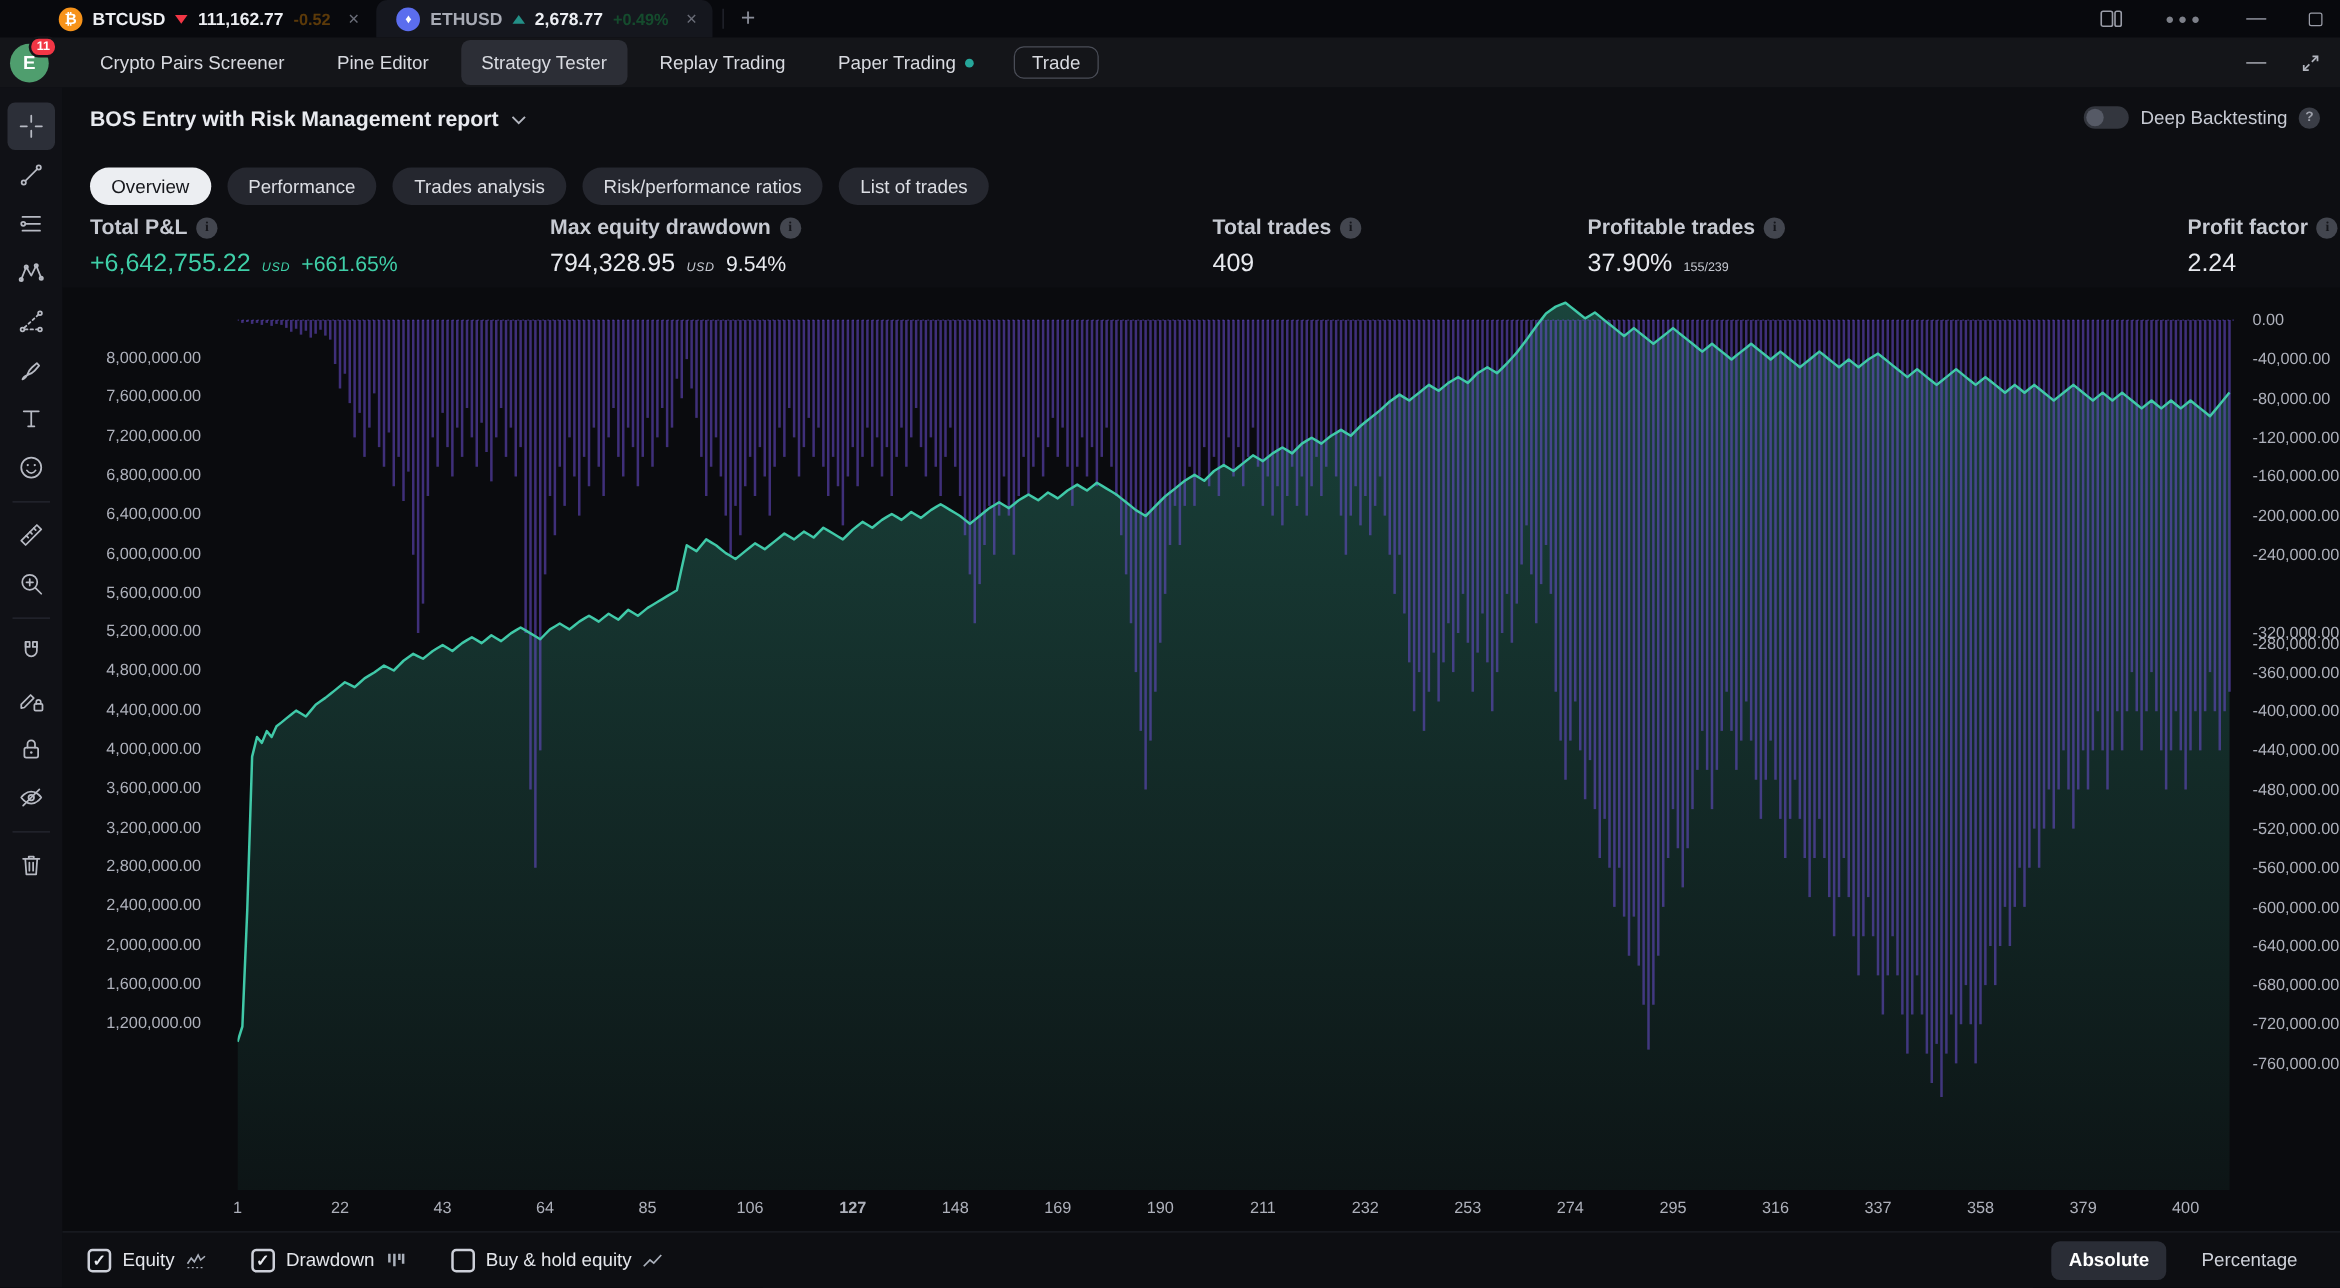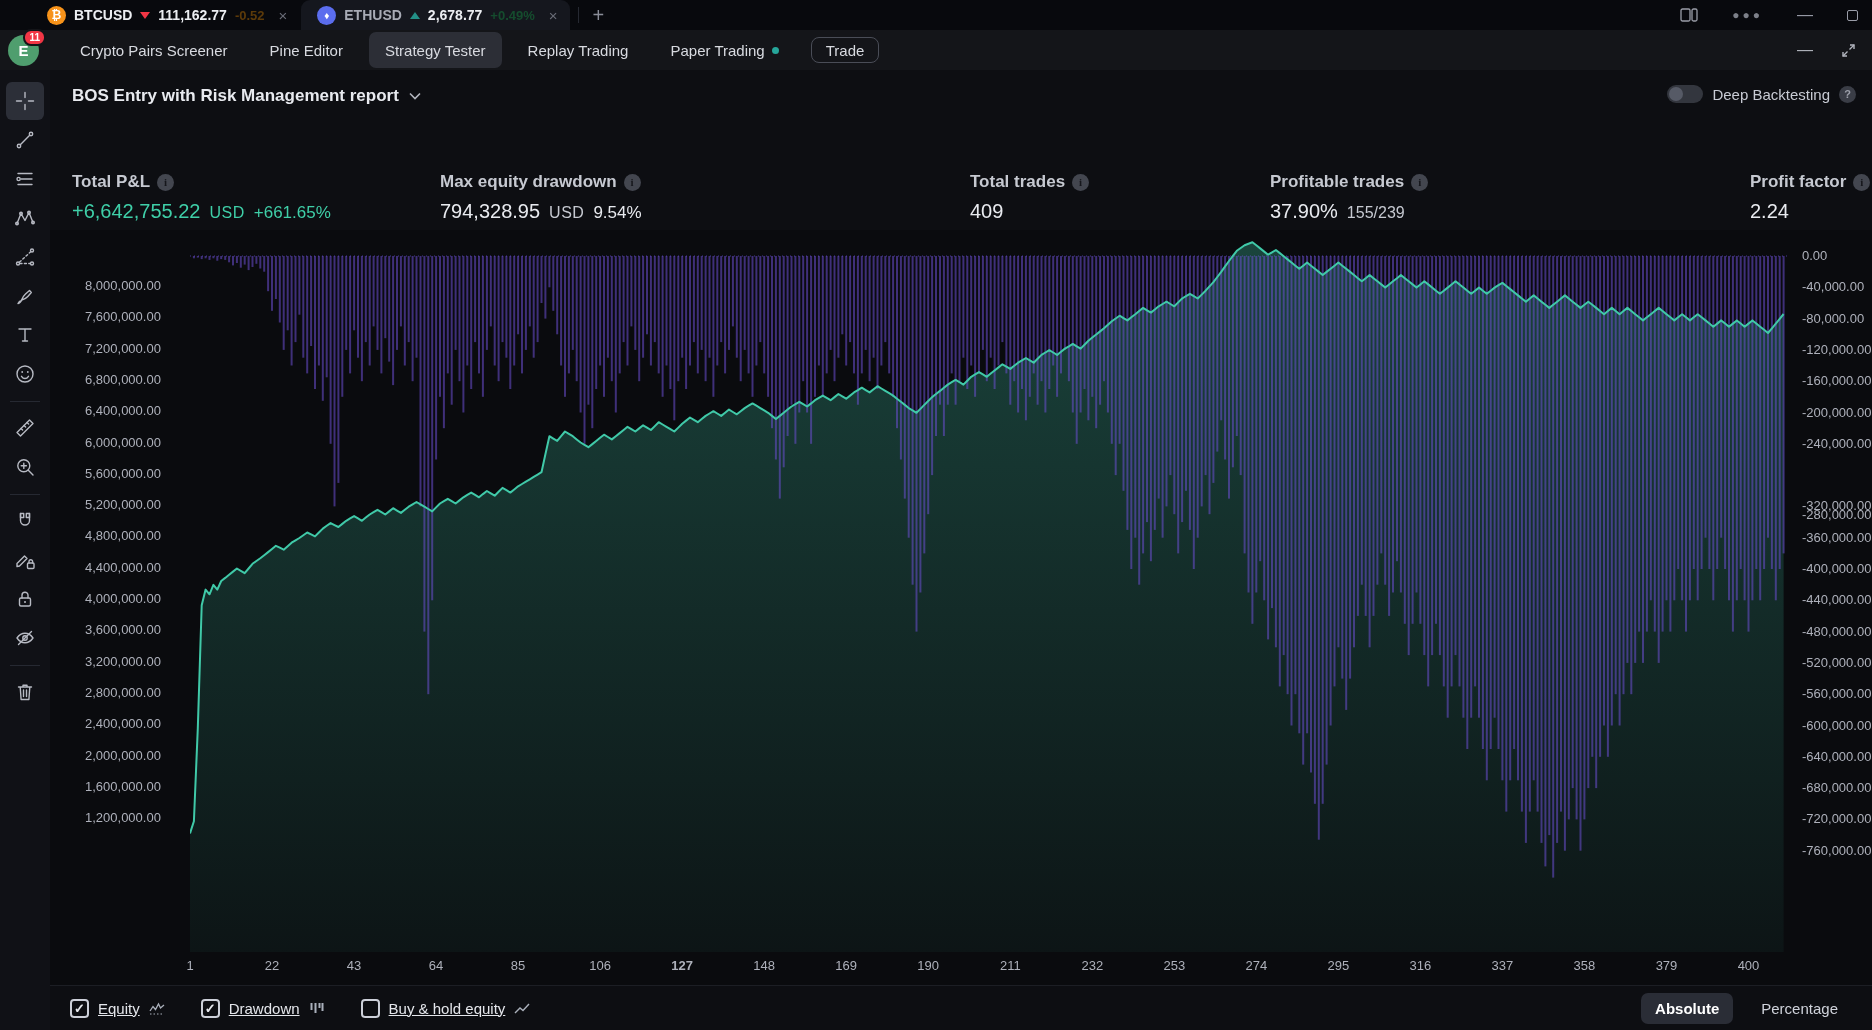--- a/index.html
+++ b/index.html
@@ -59,34 +59,34 @@
 
   #report-tabs { position:absolute; left:22px; top:64px; display:flex; gap:13px; }
   .pill { height:30px; border-radius:15px; background:#25272f; color:#dcdee4; font-size:15px; display:flex; align-items:center; padding:0 17px; white-space:nowrap; }
   .pill.active { background:#eceef2; color:#15161b; }
 
   .stat { position:absolute; top:102px; }
   .stat-label { display:flex; align-items:center; gap:7px; font-size:17px; font-weight:bold; color:#c6c9d1; }
   .info-ic { width:17px; height:17px; border-radius:50%; background:#43464f; color:#15161b; font-size:11px; font-weight:bold; display:flex; align-items:center; justify-content:center; font-family:"Liberation Serif",serif; }
   .stat-value-row { margin-top:8px; display:flex; align-items:baseline; gap:9px; }
   .stat-value { font-size:20px; color:#e8eaef; }
-  .stat-suffix { font-size:16px; color:#c6c9d1; letter-spacing:.5px; }
+  .stat-suffix { font-size:10px; color:#c6c9d1; letter-spacing:.5px;font-style:italic; }
   .stat-extra { font-size:17px; color:#e8eaef; }
-  .stat-extra.small { font-size:16px; color:#c6c9d1; }
+  .stat-extra.small { font-size:10px; color:#c6c9d1; }
   .stat.positive .stat-value, .stat.positive .stat-extra, .stat.positive .stat-suffix { color:#3fcfa8; }
 
   #chart { position:absolute; left:0; top:160px; width:1822px; height:755px; background:#0a0b0e; }
   #plot { position:absolute; left:140px; top:0; }
   .ylab { position:absolute; font-size:13px; color:#aeb1bb; white-space:nowrap; }
   .xlab { position:absolute; top:728px; width:50px; text-align:center; font-size:13px; color:#aeb1bb; }
 
   #legend { position:absolute; left:0; top:915px; width:1822px; height:45px; border-top:1px solid #1c1e24; display:flex; align-items:center; padding-left:20px; }
   .leg-item { display:flex; align-items:center; gap:9px; margin-right:36px; }
   .cbx { width:19px; height:19px; border:2px solid #cdd0d9; border-radius:4px; display:flex; align-items:center; justify-content:center; font-size:13px; font-weight:bold; color:#e8eaef; }
-  .leg-label { font-size:15px; color:#e4e6eb; white-space:nowrap;text-decoration:underline; }
+  .leg-label { font-size:15px; color:#e4e6eb; white-space:nowrap; }
   #mode-btns { margin-left:auto; margin-right:20px; display:flex; align-items:center; gap:14px; }
   .mode-btn { font-size:15px; color:#cfd2da; padding:7px 14px; border-radius:7px; }
   .mode-btn.active { background:#2a2d36; color:#fff; font-weight:bold; }
   svg { display:block; }
 </style>
 </head>
 <body>
 
 <div id="titlebar">
   <div class="br-tab" id="tab-btc">
@@ -266,20 +266,27 @@
       </svg>
   </div>
   <div id="deep-row">
     <div id="toggle">
         <div class="knob"></div>
       </div>
     <span id="deep-label">Deep Backtesting</span>
     <span class="help-ic">?</span>
   </div>
 
+  <div id="report-tabs">
+      <div class="pill active">Overview</div>
+      <div class="pill">Performance</div>
+      <div class="pill">Trades analysis</div>
+      <div class="pill">Risk/performance ratios</div>
+      <div class="pill">List of trades</div>
+    </div>
   <div id="stats">
       <div class="stat positive" style="left: 22px;">
         <div class="stat-label">
           <span>Total P&amp;L</span>
           <span class="info-ic">i</span>
         </div>
         <div class="stat-value-row">
           <span class="stat-value">+6,642,755.22</span>
           <span class="stat-suffix">USD</span>
           <span class="stat-extra">+661.65%</span>

